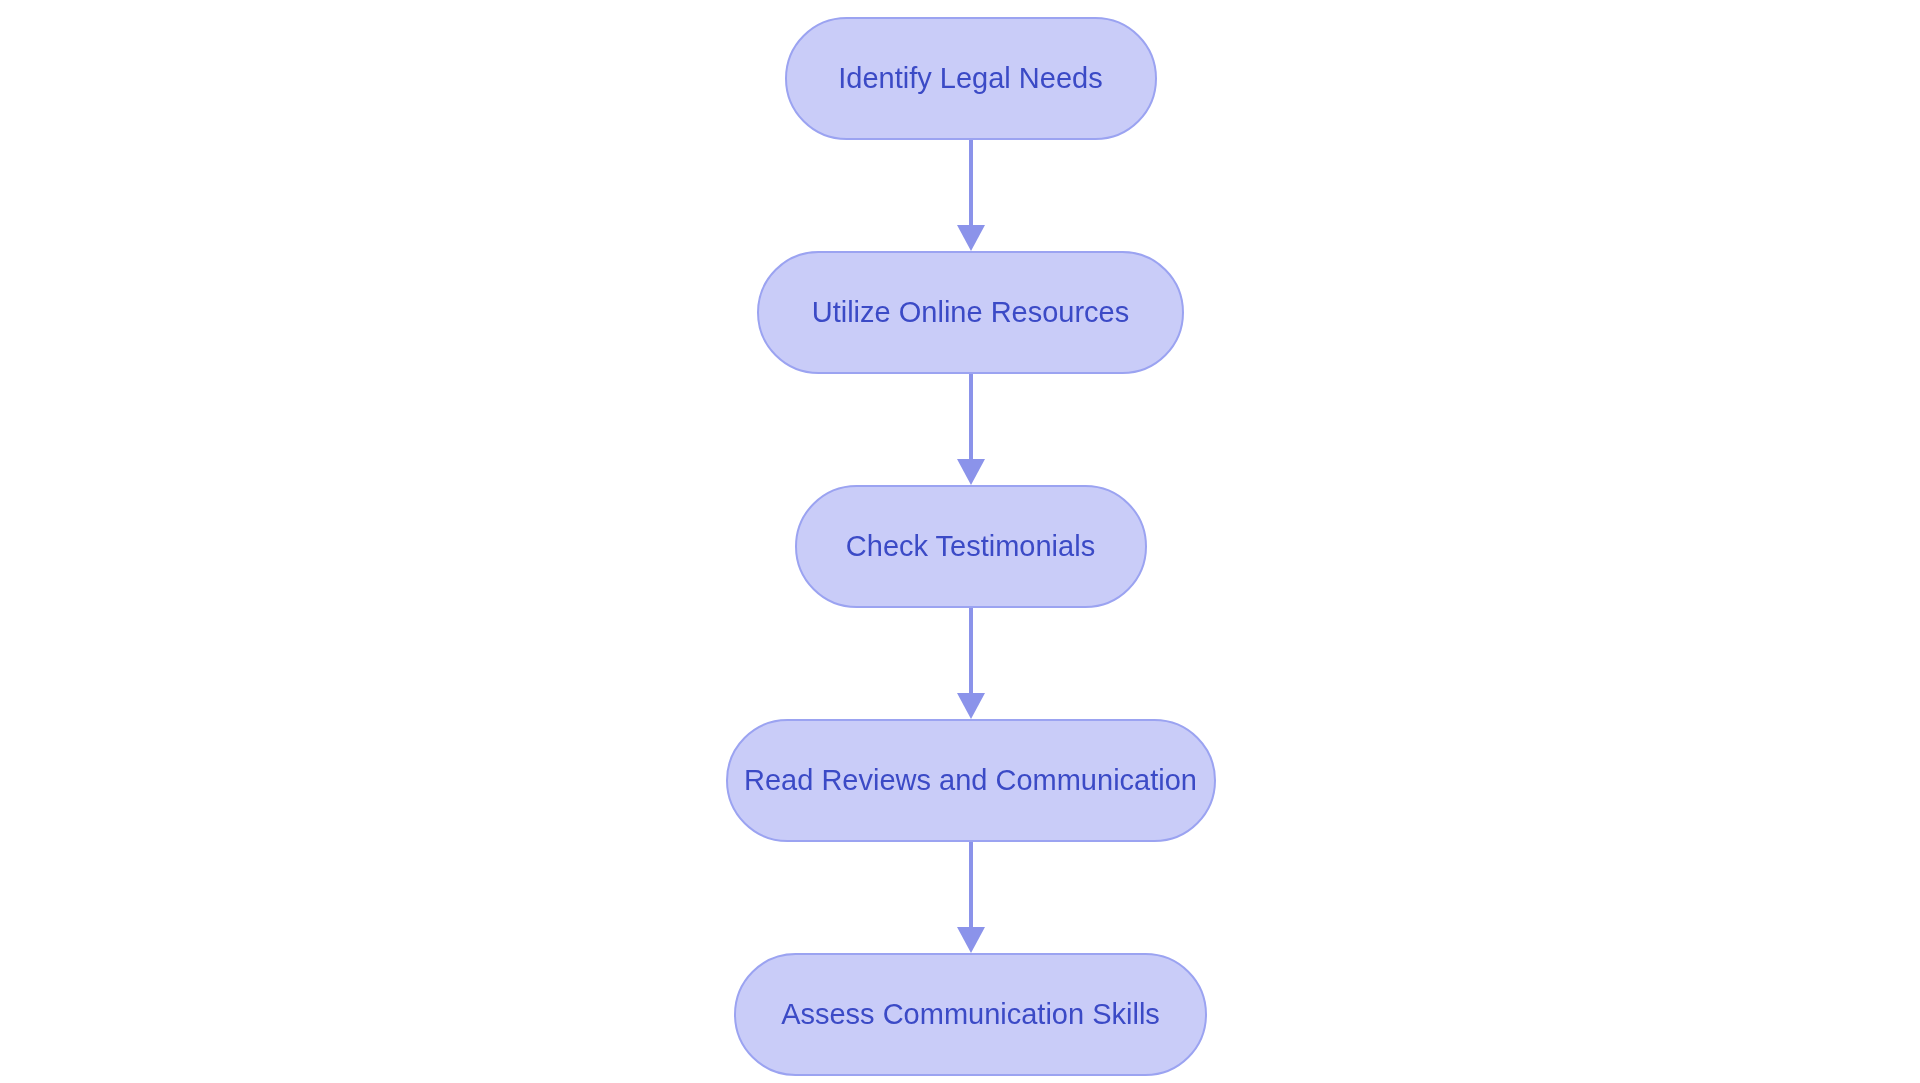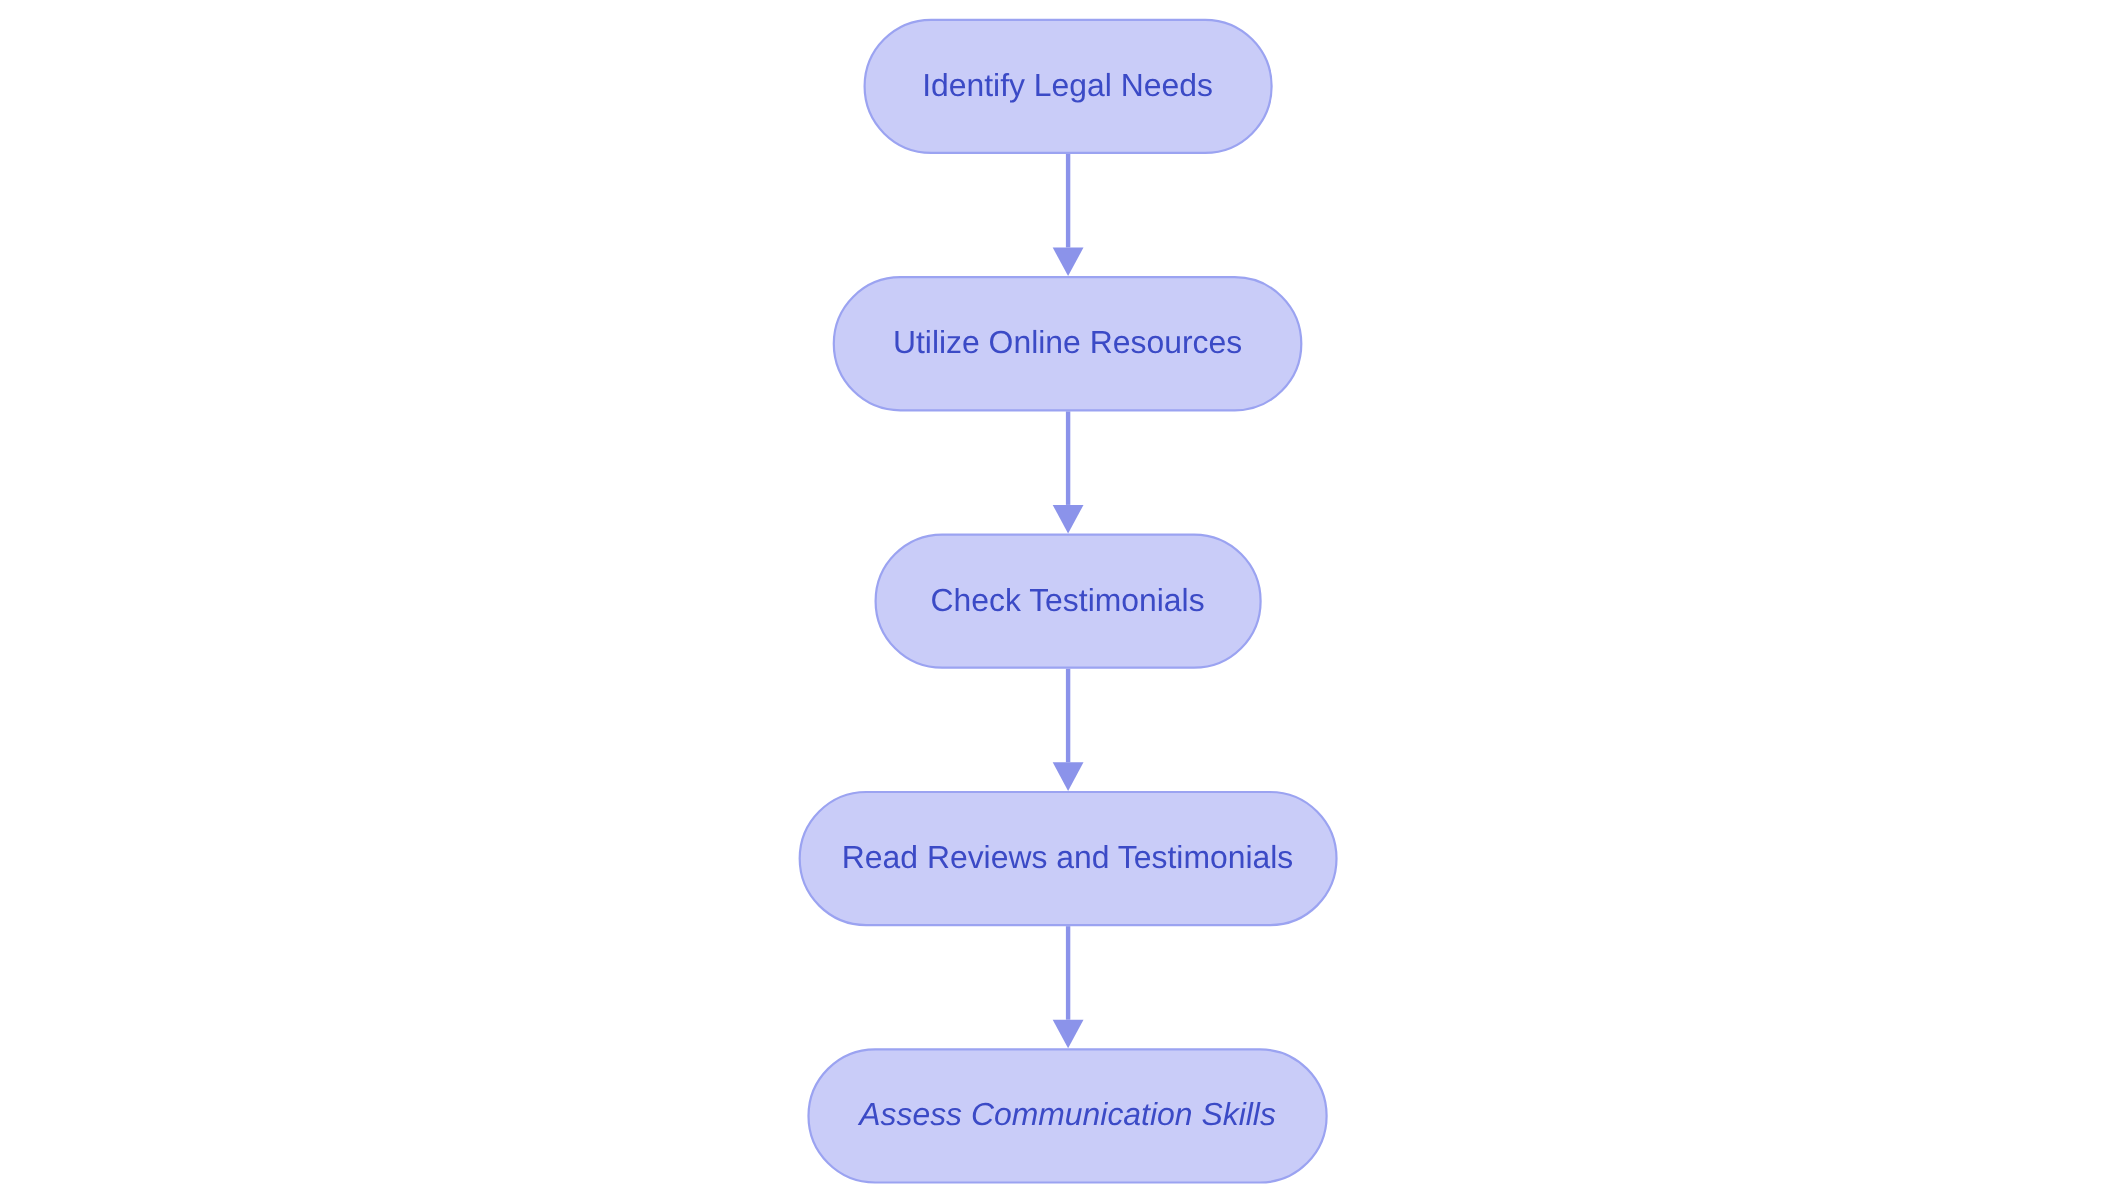--- a/index.html
+++ b/index.html
@@ -40,21 +40,21 @@
     color: var(--node-text);
     font-size: 29px;
     font-weight: 400;
     white-space: nowrap;
     text-align: center;
   }
   .node-1 { width: 372px; }
   .node-2 { width: 427px; align-items: center; }
   .node-3 { width: 352px; }
   .node-4 { width: 490px; }
-  .node-5 { width: 473px; font-style: italic; }
+  .node-5 { width: 473px; }
   .arrow {
     display: flex;
     flex-direction: column;
     align-items: center;
     height: 111px;
     flex: 0 0 auto;
   }
   .arrow-line {
     width: 4px;
     height: 85px;
@@ -94,21 +94,21 @@
   <div class="node node-3">
     <span class="node-label">Check Testimonials</span>
   </div>
 
   <div class="arrow">
     <div class="arrow-line"></div>
     <div class="arrow-head"></div>
   </div>
 
   <div class="node node-4">
-    <span class="node-label">Read Reviews and Testimonials</span>
+    <span class="node-label">Read Reviews and Communication</span>
   </div>
 
   <div class="arrow">
     <div class="arrow-line"></div>
     <div class="arrow-head"></div>
   </div>
 
   <div class="node node-5">
     <span class="node-label">Assess Communication Skills</span>
   </div>

